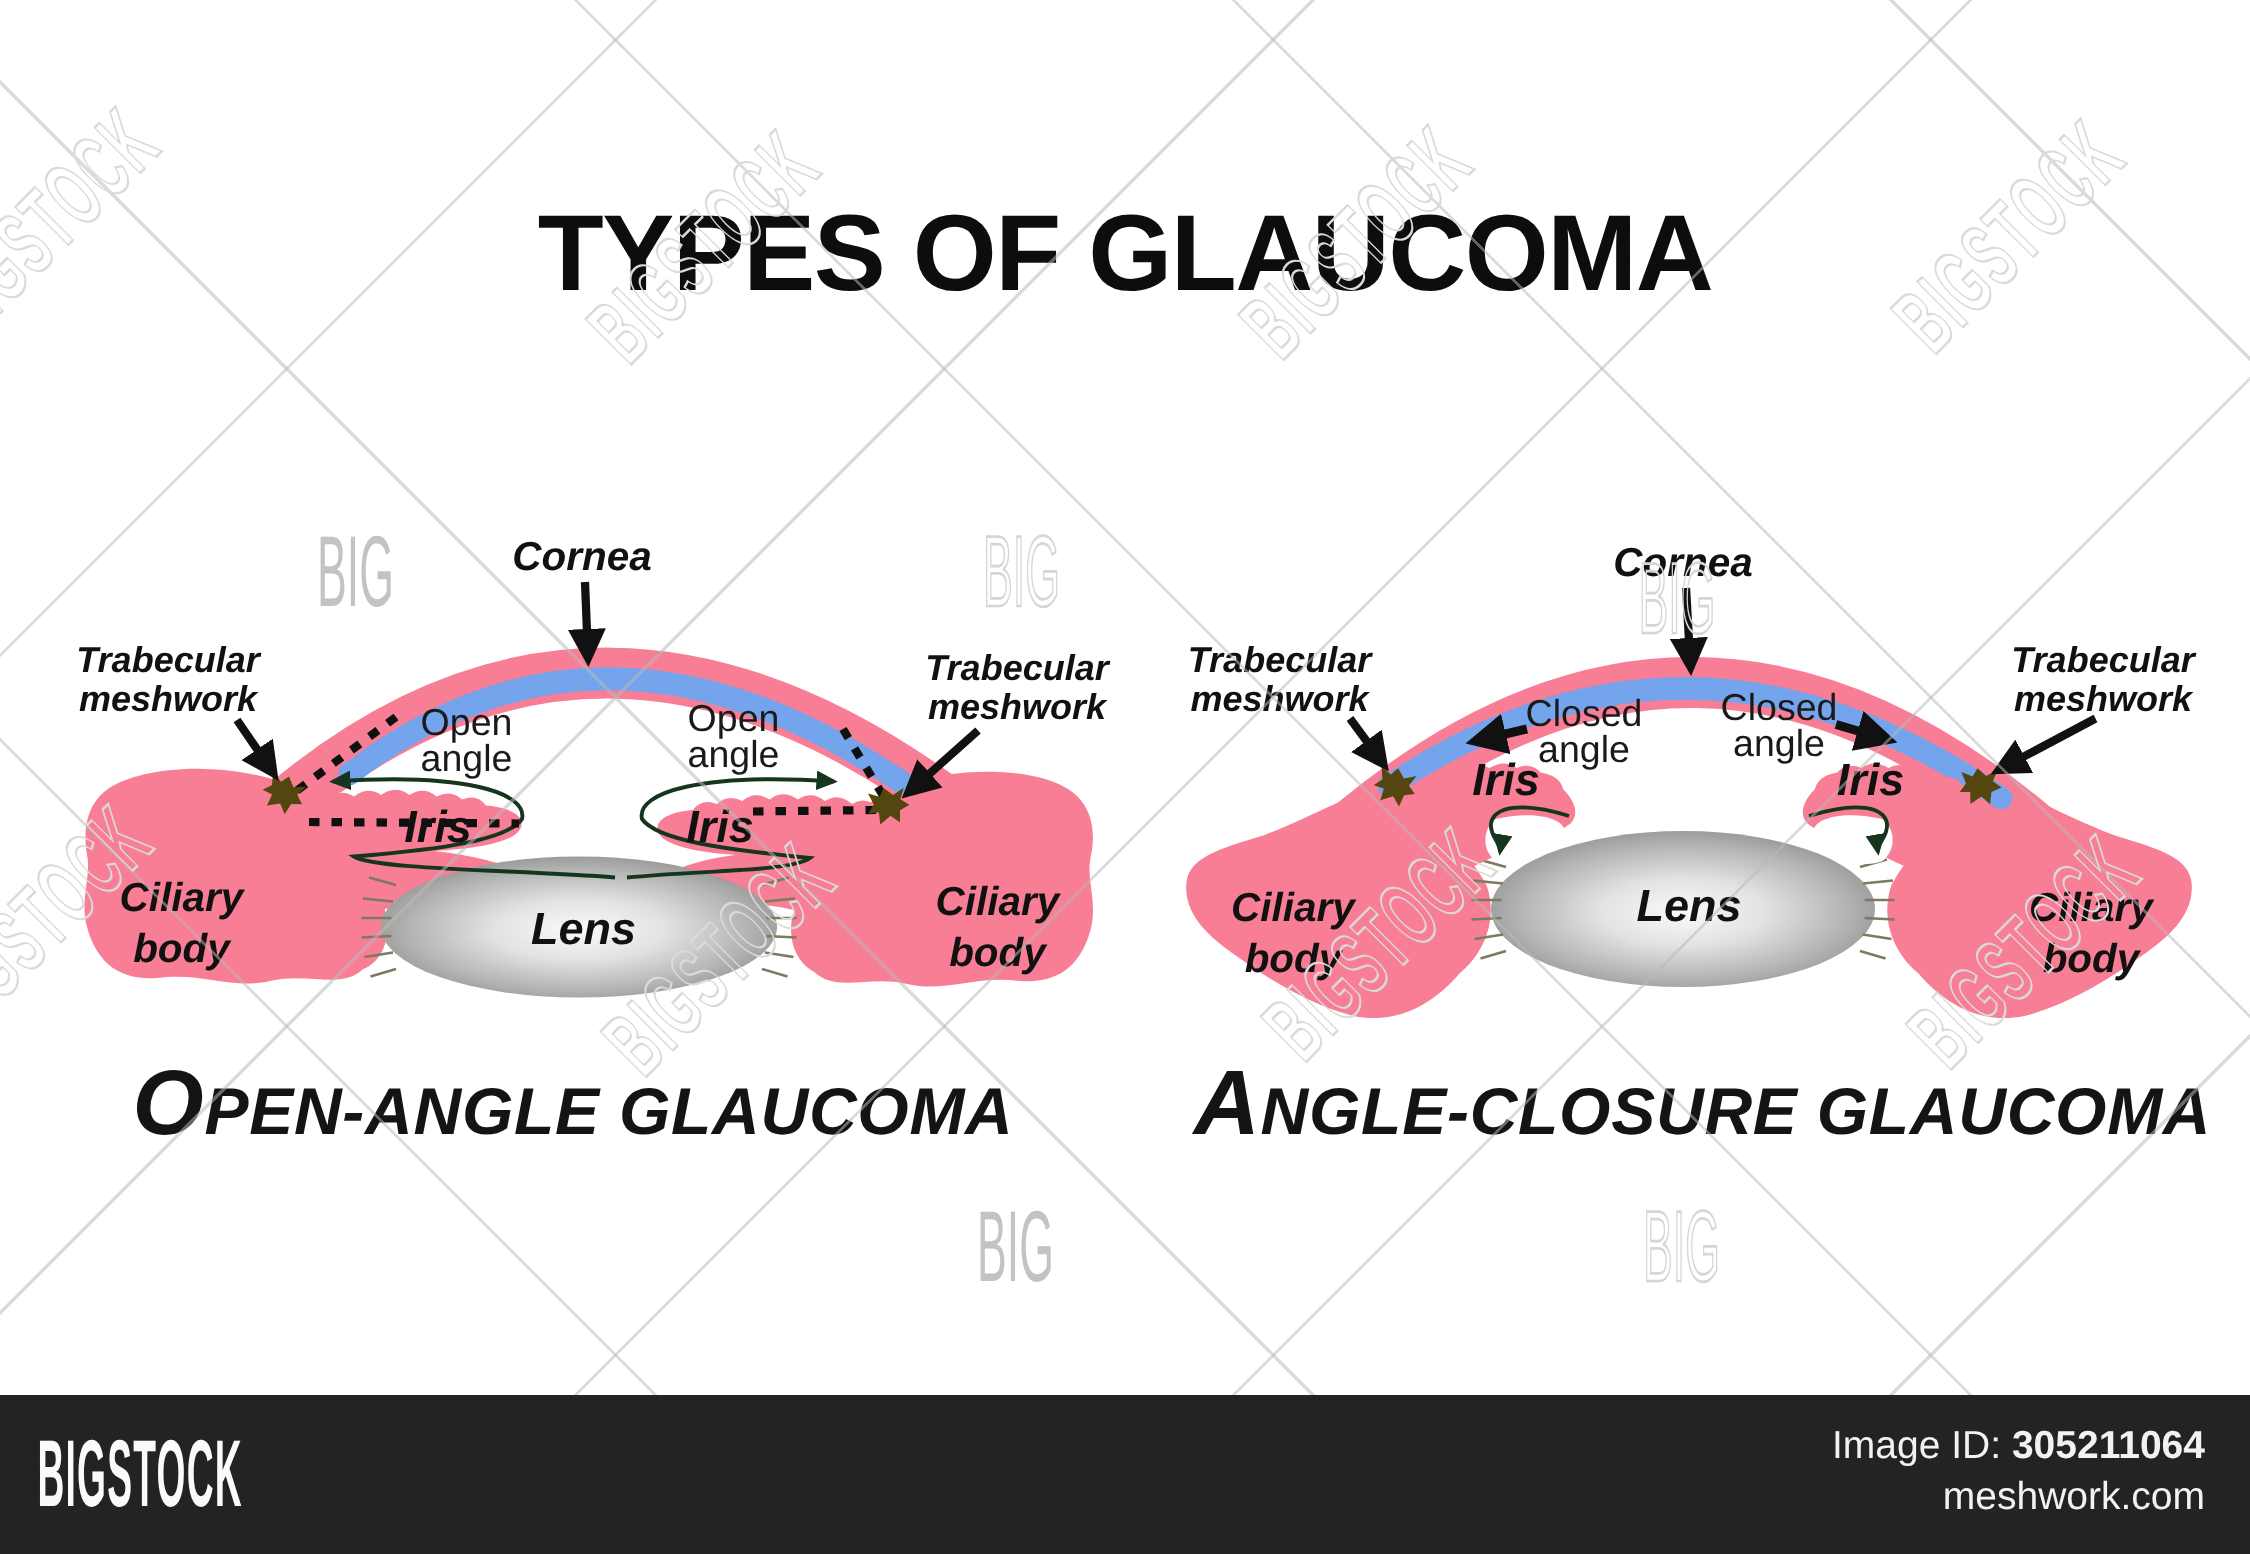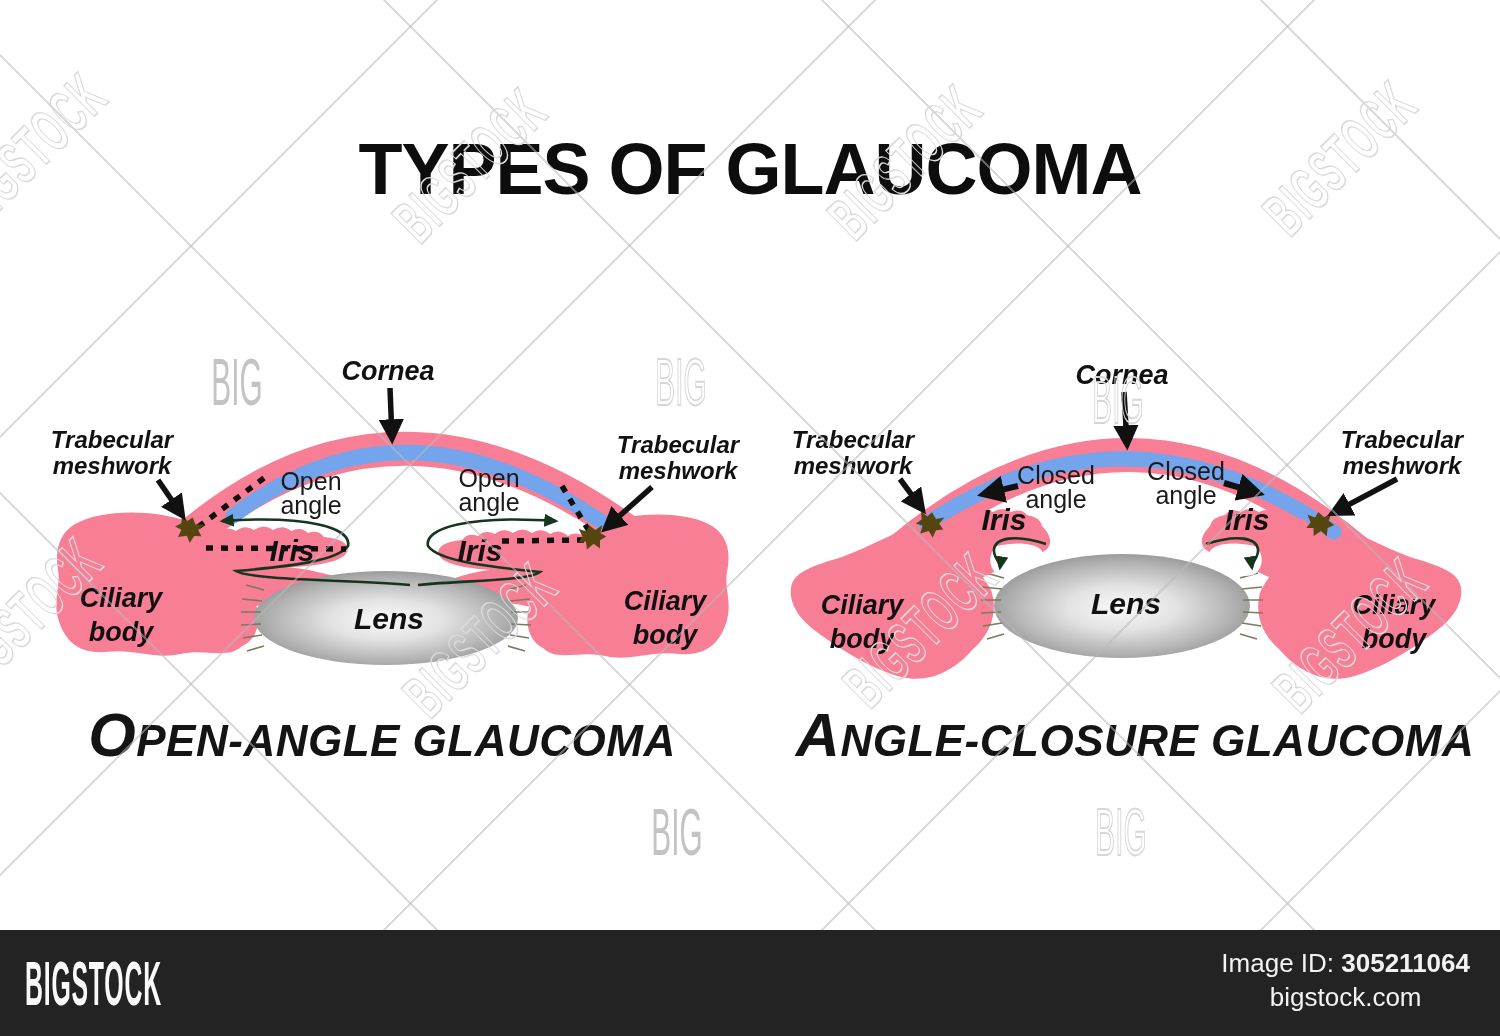--- a/index.html
+++ b/index.html
@@ -33,21 +33,21 @@
     transform:translate(-50%,-50%) rotate(-45deg) scale(0.62,1.2);}
   .wm-big{position:absolute;white-space:nowrap;font-weight:400;font-size:48px;
     transform:translate(-50%,-50%) scale(0.62,1.4);}
   .wm-big.solid{color:#c3c3c3;}
   .wm-big.outline{color:transparent;-webkit-text-stroke:1.3px #d6d6d6;}
   
   .footer{position:absolute;left:0;right:0;bottom:0;height:106px;background:#232323;}
   .brand{position:absolute;left:25px;top:50%;transform:translateY(-50%) ;color:#fafafa;}
   .brand span{display:inline-block;font-weight:700;font-size:62px;letter-spacing:2px;
     transform:scale(0.4,1.02);transform-origin:left center;white-space:nowrap;}
-  .meta{position:absolute;right:30px;top:16px;text-align:center;color:#f2f2f2;font-size:26px;line-height:34px;}
+  .meta{position:absolute;right:30px;top:16px;text-align:right;color:#f2f2f2;font-size:26px;line-height:34px;}
   .meta b{font-weight:700;}
 </style>
 </head>
 <body>
 
 <div class="stage">
 
   <div class="title">TYPES OF GLAUCOMA</div>
 
   <svg class="art" width="1500" height="1036" viewBox="0 0 1500 1036">
@@ -193,17 +193,17 @@
     <span class="wm-big solid" style="left:677px;top:832px">BIG</span>
     <span class="wm-big outline" style="left:1121px;top:832px">BIG</span>
   </div>
 
   <div class="footer">
     <div class="brand">
       <span>BIGSTOCK</span>
     </div>
     <div class="meta">
       <div><span>Image ID:</span> <b>305211064</b></div>
-      <div>bigstock.com</div>
+      <div>meshwork.com</div>
     </div>
   </div>
 
 </div>
 
 </body></html>

